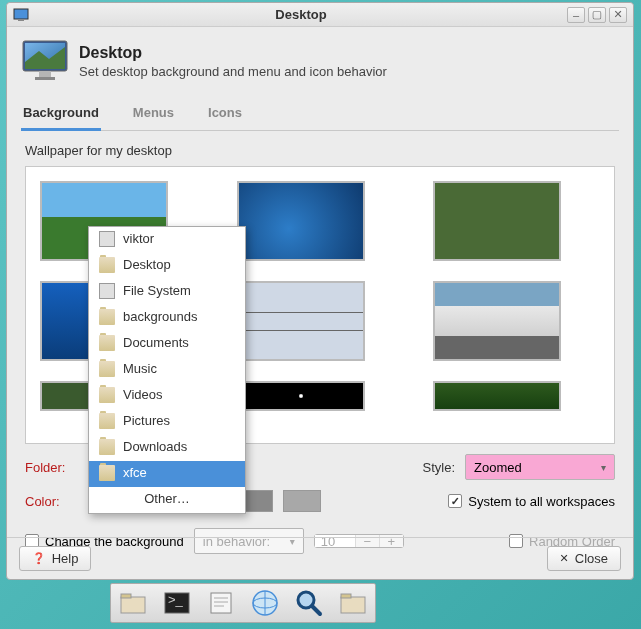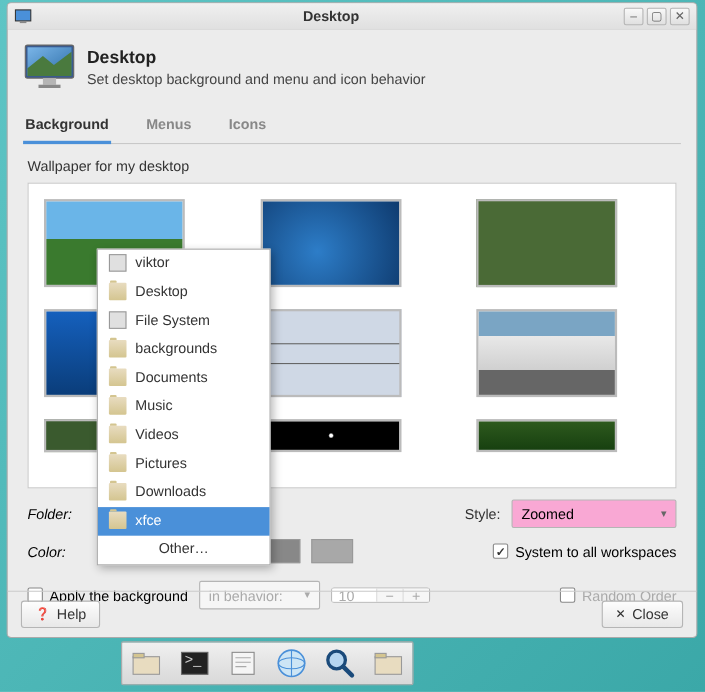--- a/index.html
+++ b/index.html
@@ -28,21 +28,21 @@
 .th3 { background: #4a6a36; }
 .th4 { background: linear-gradient(#1560bd,#0a3d7a); }
 .th5 { background: #cfd8e5; position: relative; }
 .th5::before, .th5::after { content:''; position:absolute; left:0; right:0; height:1px; background:#666; }
 .th5::before { top:38%; } .th5::after { top:62%; }
 .th6 { background: linear-gradient(#7aa5c4 30%, #e8e8e8 30%, #d0d0d0 70%, #666 70%); }
 .th7 { background: #3a5a2e; }
 .th8 { background: radial-gradient(circle at 50% 50%, #fff 0%, #fff 2%, #000 4%); }
 .th9 { background: linear-gradient(#2e5a1e,#174010); }
 .row { display: flex; align-items: center; gap: 10px; margin-top: 10px; }
-.label { color: #000000; width: 50px; font-style: italic; }
+.label { color: #b91c1c; width: 50px; }
 .color-swatch { width: 38px; height: 22px; border: 1px solid #999; cursor: pointer; } .sw2 { background: #888; } .sw3 { background: #a8a8a8; }
 .style-label { margin-left: auto; color: #333; }
 .style-combo { width: 150px; height: 26px; border: 1px solid #b5b5b5; border-radius: 2px; background: #f9a8d4; display: flex; align-items: center; padding: 0 8px; cursor: pointer; }
 .style-combo span:last-child { margin-left: auto; color: #666; font-size: 10px; }
 .check-row { display: flex; align-items: center; gap: 6px; }
 .checkbox { width: 14px; height: 14px; border: 1px solid #888; border-radius: 2px; background: #fff; display: flex; align-items: center; justify-content: center; cursor: pointer; font-size: 11px; }
 .checkbox.checked::after { content: '✓'; color: #333; font-weight: bold; }
 .spinner { display: inline-flex; border: 1px solid #b5b5b5; border-radius: 3px; height: 14px; }
 .spinner input { width: 40px; border: none; padding: 0 6px; color: #aaa; background: #fff; }
 .spinbtn { width: 24px; display: flex; align-items: center; justify-content: center; border-left: 1px solid #ddd; color: #aaa; cursor: pointer; background: #f6f6f6; }
@@ -141,21 +141,21 @@
       <div style="flex:1"></div>
       <div class="check-row">
         <div class="checkbox checked"></div>
         <span>System to all workspaces</span>
       </div>
     </div>
 
     <div class="row" style="margin-top:16px">
       <div class="check-row">
         <div class="checkbox"></div>
-        <span>Apply the background</span>
+        <span>Change the background</span>
       </div>
       <div class="combo-in">
         <span>in behavior:</span>
         <span>▾</span>
       </div>
       <div class="spinner">
         <input value="10" style="">
         <div class="spinbtn">−</div>
         <div class="spinbtn">+</div>
       </div>

